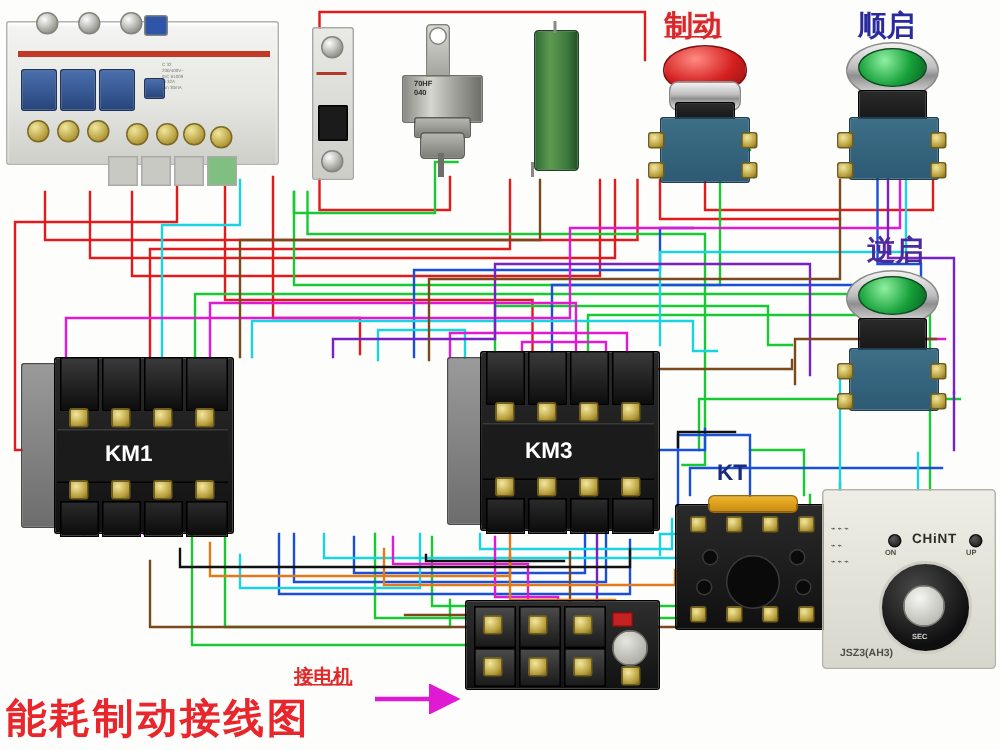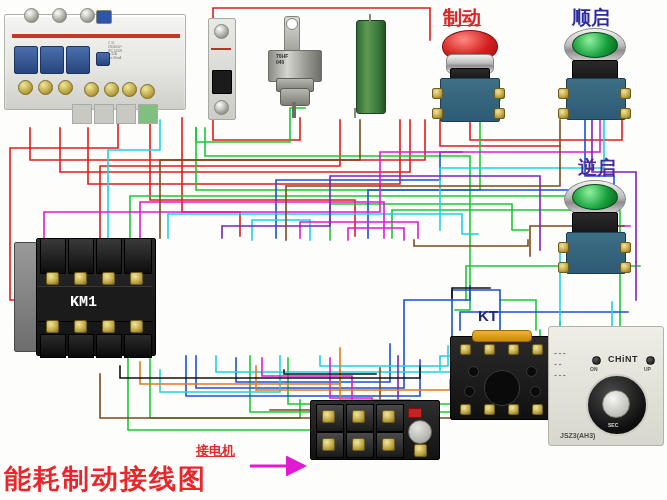--- a/index.html
+++ b/index.html
@@ -276,32 +276,54 @@
     <div class="ct-body" style="left:22px;top:0;width:118px;height:116px;"></div>
     <div class="ct-topblk" style="left:26px;top:0;width:24px;height:34px;"></div>
     <div class="ct-topblk" style="left:54px;top:0;width:24px;height:34px;"></div>
     <div class="ct-topblk" style="left:82px;top:0;width:24px;height:34px;"></div>
     <div class="ct-topblk" style="left:110px;top:0;width:26px;height:34px;"></div>
     <div class="ct-screw" style="left:32px;top:34px;"></div>
     <div class="ct-screw" style="left:60px;top:34px;"></div>
     <div class="ct-screw" style="left:88px;top:34px;"></div>
     <div class="ct-screw" style="left:116px;top:34px;"></div>
     <div class="ct-mid" style="left:24px;top:48px;width:114px;height:34px;"></div>
-    <div class="lbl-km" style="position:absolute;left:56px;top:56px;font-family:Liberation Mono, monospace;">KM1</div>
+    <div class="lbl-km" style="position:absolute;left:56px;top:56px;">KM1</div>
     <div class="ct-screw" style="left:32px;top:82px;"></div>
     <div class="ct-screw" style="left:60px;top:82px;"></div>
     <div class="ct-screw" style="left:88px;top:82px;"></div>
     <div class="ct-screw" style="left:116px;top:82px;"></div>
     <div class="ct-botblk" style="left:26px;top:96px;width:24px;height:22px;"></div>
     <div class="ct-botblk" style="left:54px;top:96px;width:24px;height:22px;"></div>
     <div class="ct-botblk" style="left:82px;top:96px;width:24px;height:22px;"></div>
     <div class="ct-botblk" style="left:110px;top:96px;width:26px;height:22px;"></div>
   </div>
 
 
+  <div class="dev" style="left:298px;top:234px;width:142px;height:122px;">
+    <div class="ct-side" style="left:0;top:4px;width:24px;height:110px;"></div>
+    <div class="ct-body" style="left:22px;top:0;width:118px;height:118px;"></div>
+    <div class="ct-topblk" style="left:26px;top:0;width:24px;height:34px;"></div>
+    <div class="ct-topblk" style="left:54px;top:0;width:24px;height:34px;"></div>
+    <div class="ct-topblk" style="left:82px;top:0;width:24px;height:34px;"></div>
+    <div class="ct-topblk" style="left:110px;top:0;width:26px;height:34px;"></div>
+    <div class="ct-screw" style="left:32px;top:34px;"></div>
+    <div class="ct-screw" style="left:60px;top:34px;"></div>
+    <div class="ct-screw" style="left:88px;top:34px;"></div>
+    <div class="ct-screw" style="left:116px;top:34px;"></div>
+    <div class="ct-mid" style="left:24px;top:48px;width:114px;height:36px;"></div>
+    <div class="lbl-km" style="position:absolute;left:52px;top:58px;">KM3</div>
+    <div class="ct-screw" style="left:32px;top:84px;"></div>
+    <div class="ct-screw" style="left:60px;top:84px;"></div>
+    <div class="ct-screw" style="left:88px;top:84px;"></div>
+    <div class="ct-screw" style="left:116px;top:84px;"></div>
+    <div class="ct-botblk" style="left:26px;top:98px;width:24px;height:22px;"></div>
+    <div class="ct-botblk" style="left:54px;top:98px;width:24px;height:22px;"></div>
+    <div class="ct-botblk" style="left:82px;top:98px;width:24px;height:22px;"></div>
+    <div class="ct-botblk" style="left:110px;top:98px;width:26px;height:22px;"></div>
+  </div>
 
   <div class="lbl lbl-kt" style="left:478px;top:308px;">KT</div>
   <div class="dev" style="left:450px;top:330px;width:104px;height:90px;">
     <div class="sk-body" style="left:0;top:6px;width:104px;height:82px;"></div>
     <div class="sk-clip" style="left:22px;top:0;width:58px;height:10px;"></div>
     <div class="sk-scr" style="left:10px;top:14px;"></div>
     <div class="sk-scr" style="left:34px;top:14px;"></div>
     <div class="sk-scr" style="left:58px;top:14px;"></div>
     <div class="sk-scr" style="left:82px;top:14px;"></div>
     <div class="sk-hole" style="left:34px;top:40px;width:34px;height:34px;"></div>

